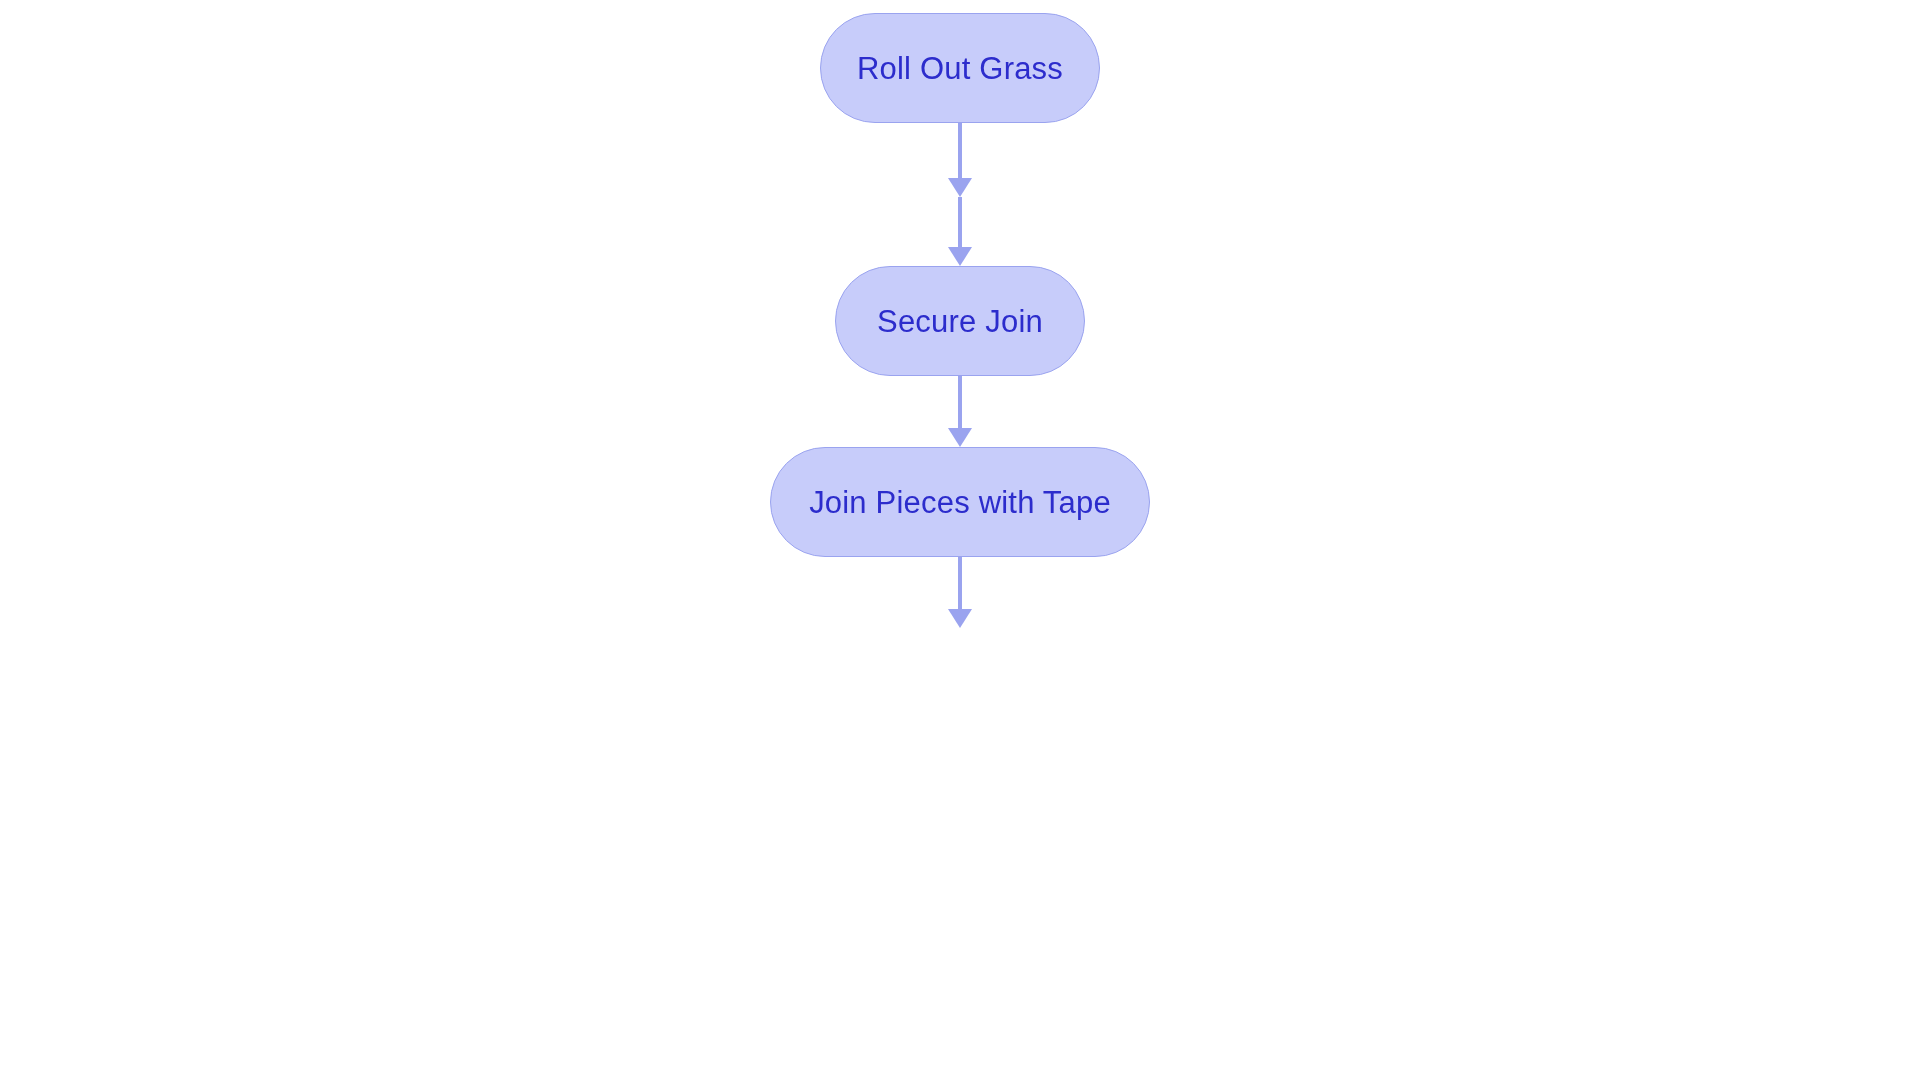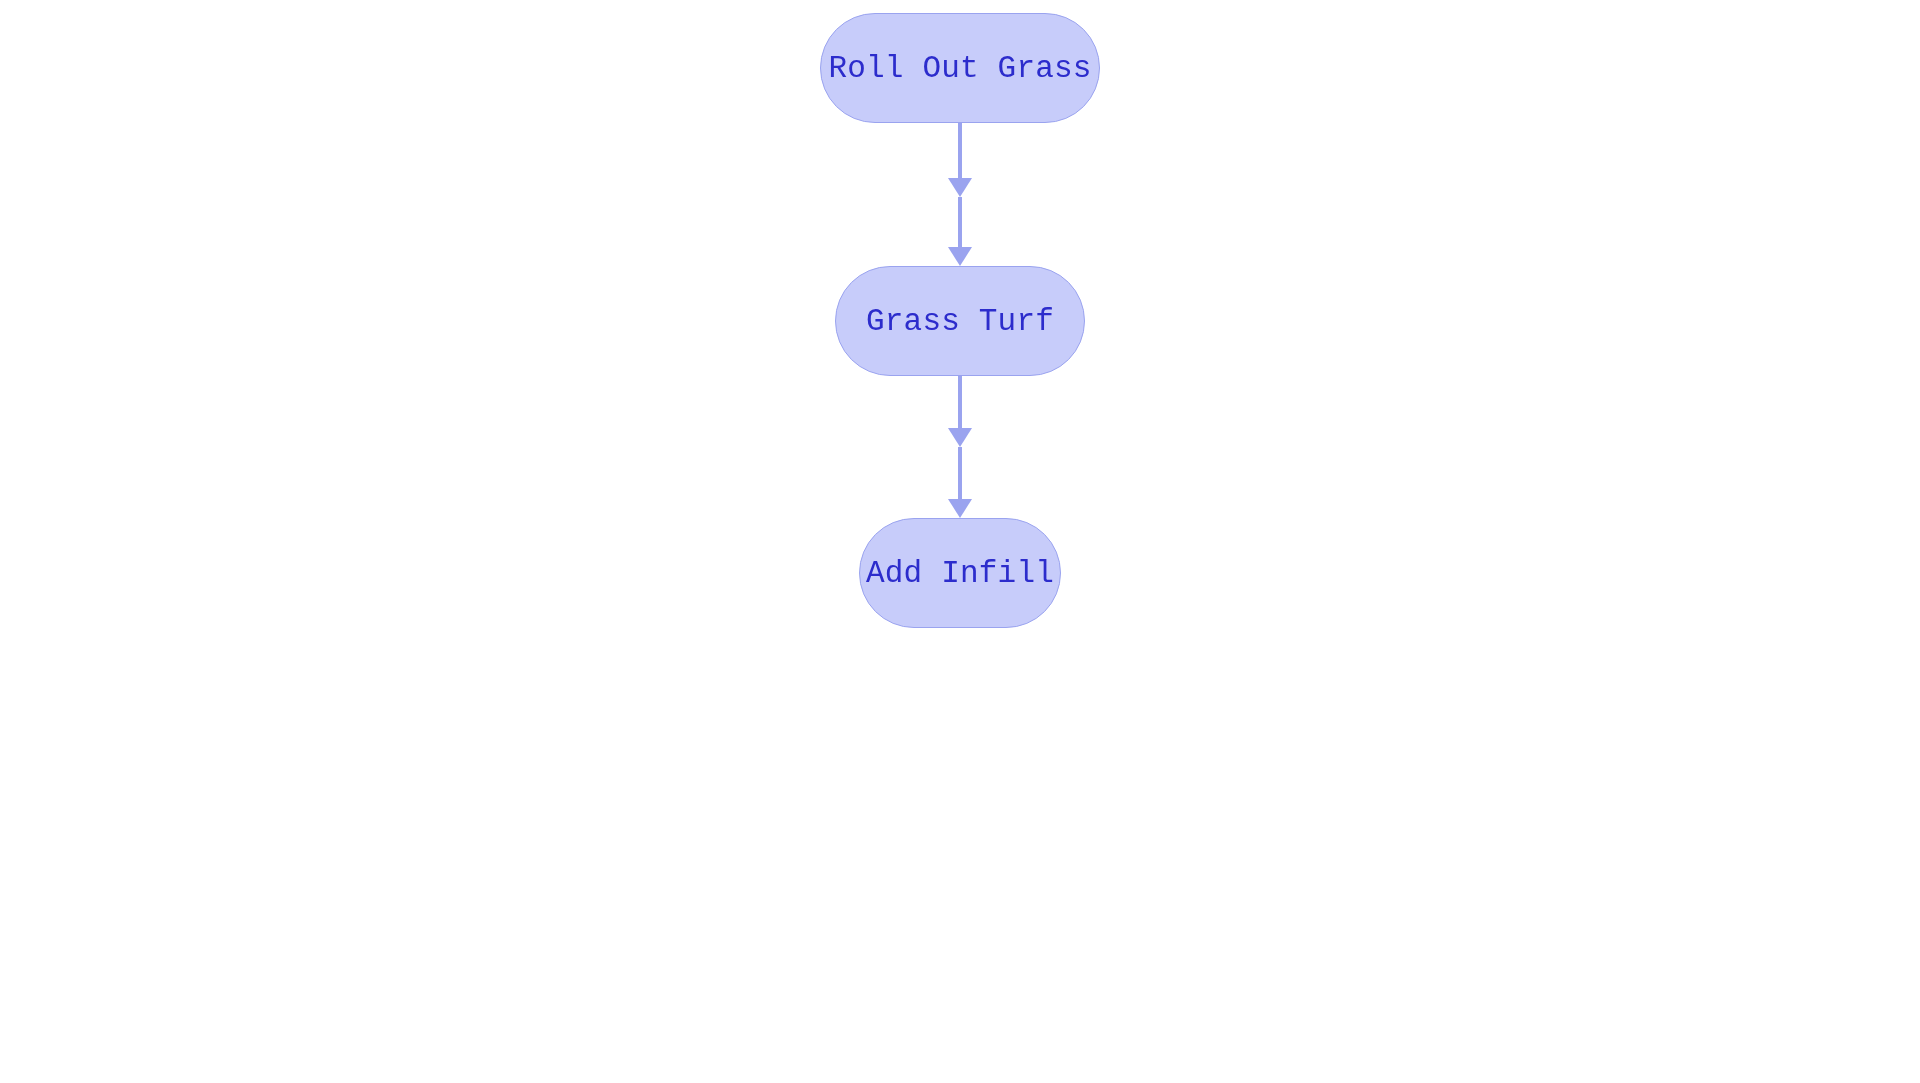--- a/index.html
+++ b/index.html
@@ -40,21 +40,21 @@
     border-radius: 55px;
     display: flex;
     align-items: center;
     justify-content: center;
     flex: 0 0 auto;
   }
 
   .node-label {
     color: #2c2ccc;
     font-size: 31px;
-    font-family: Liberation Mono, monospace;
+    font-family: Liberation Sans, sans-serif;
     font-weight: 400;
     letter-spacing: 0.2px;
     white-space: nowrap;
     line-height: 1;
   }
 
   .connector {
     flex: 0 0 auto;
     width: 26px;
     display: flex;
@@ -110,32 +110,32 @@
       <div class="connector-arrow"></div>
     </div>
 
 
     <div class="connector gap-2">
       <div class="connector-line"></div>
       <div class="connector-arrow"></div>
     </div>
 
     <div class="node node-w3">
-      <span class="node-label">Grass Turf</span>
+      <span class="node-label">Secure Join</span>
     </div>
 
     <div class="connector gap-3">
       <div class="connector-line"></div>
       <div class="connector-arrow"></div>
     </div>
 
+    <div class="node node-w4">
+      <span class="node-label">Join Pieces with Tape</span>
+    </div>
 
     <div class="connector gap-4">
       <div class="connector-line"></div>
       <div class="connector-arrow"></div>
     </div>
 
-    <div class="node node-w5">
-      <span class="node-label">Add Infill</span>
-    </div>
 
   </div>
 </div>
 
 </body></html>

